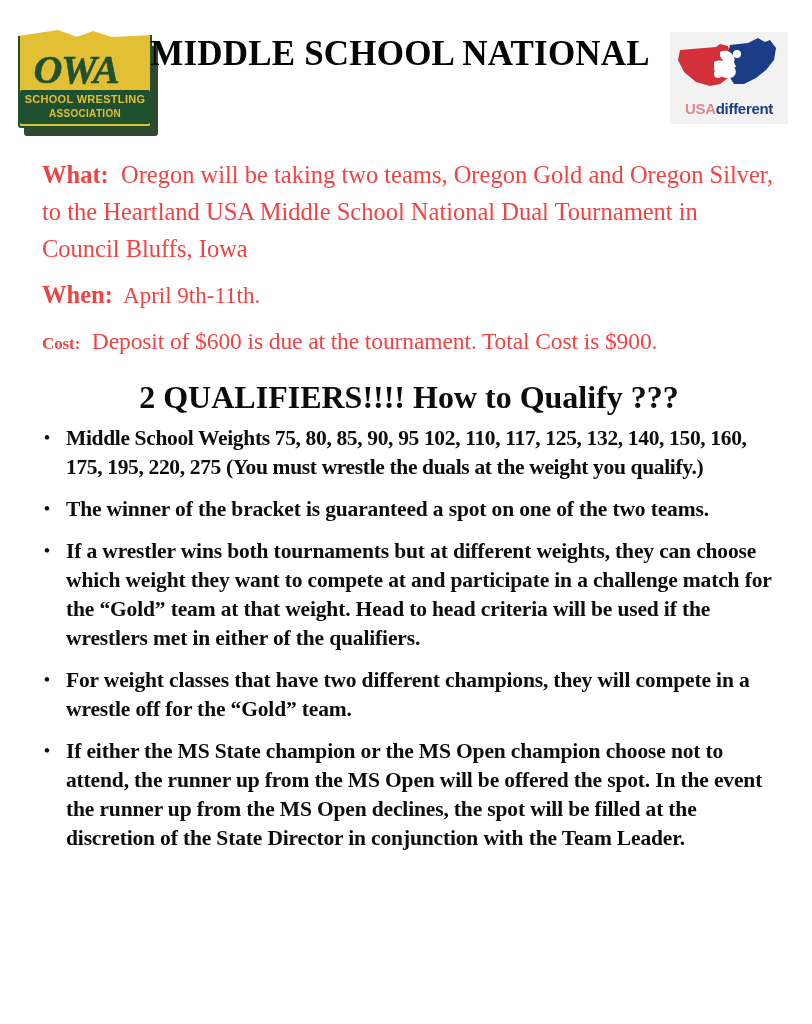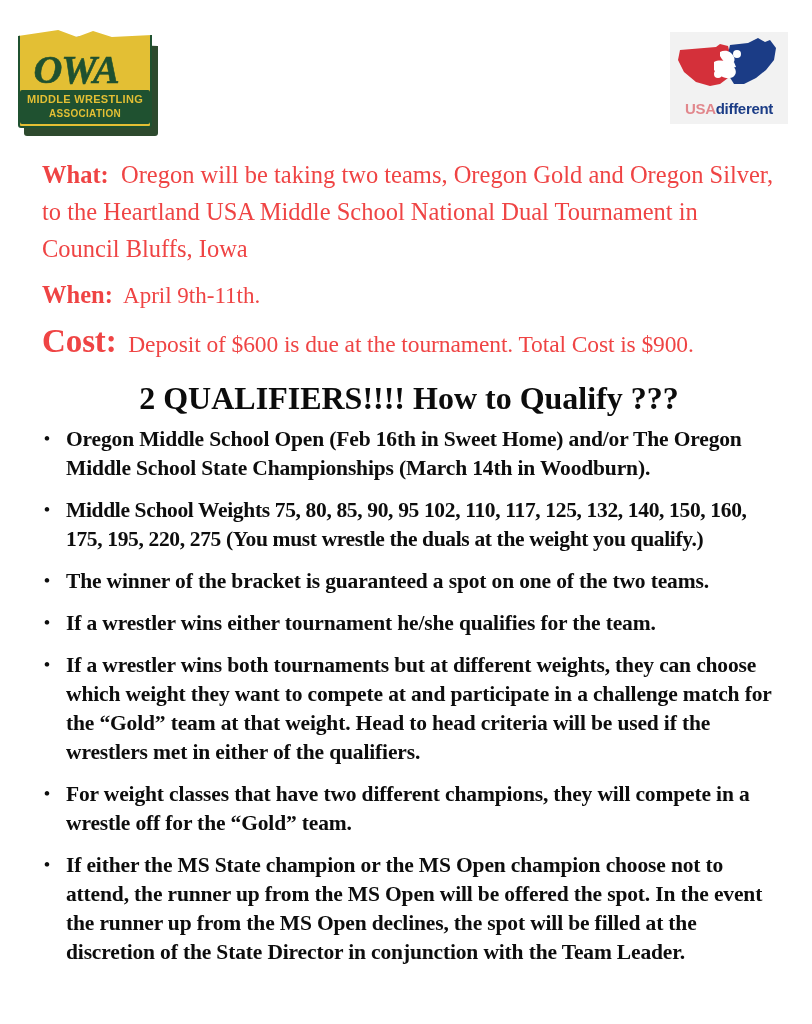--- a/index.html
+++ b/index.html
@@ -151,21 +151,21 @@
     padding: 0 36px 0 42px;
     font-size: 24.5px;
     line-height: 37px;
     color: #ef4444;
   }
   .para .lead { font-weight: bold; }
   .para.what   { padding-top: 6px; }
   .para.when   { padding-top: 9px; font-size: 23px; }
   .para.when .lead { font-size: 24.5px; }
   .para.cost   { padding-top: 9px; font-size: 23.5px; letter-spacing: -0.1px; }
-  .para.cost .lead { font-size: 33px; }
+  .para.cost .lead { font-size: 17px; }
   .para.cost2  { font-size: 23.5px; letter-spacing: -0.15px; }
 
   .qual-heading {
     margin: 20px 0 4px 0;
     padding: 0 36px 0 42px;
     text-align: center;
     font-weight: bold;
     font-size: 32px;
     line-height: 30px;
     color: #0c0c0c;
@@ -203,26 +203,27 @@
 
 <div class="page">
 
   <div class="header">
 
     <div class="owa-logo">
       <div class="owa-shadow"></div>
       <div class="owa-state"></div>
       <div class="owa-big">OWA</div>
       <div class="owa-band">
-        <div class="owa-band-l1">MIDDLE WRESTLING</div>
+        <div class="owa-band-l1">SCHOOL WRESTLING</div>
         <div class="owa-band-l2">ASSOCIATION</div>
       </div>
     </div>
 
     <div class="title-block">
+      <div class="title-line">MIDDLE SCHOOL NATIONAL</div>
     </div>
 
     <div class="usaw-logo">
       <svg class="usaw-svg" viewBox="0 0 118 70">
 
         <path d="M10 18 L46 15 L50 12 L58 14 L60 22 L56 34 L58 46 L50 52 L40 54 L26 50 L14 40 L8 28 Z" fill="#d4303a"></path>
 
         <path d="M60 13 L78 11 L88 6 L95 10 L100 8 L106 16 L104 28 L96 38 L86 46 L74 52 L64 52 L59 44 L62 32 L58 22 Z" fill="#1b3c86"></path>
 
         <path d="M50 20 C56 17 62 20 64 25 C66 30 62 33 58 32 C54 31 52 27 50 24 Z" fill="#ffffff"></path>
@@ -241,24 +242,22 @@
     <p class="para what"><span class="lead">What:</span>&nbsp; <span>Oregon will be taking two teams, Oregon Gold and Oregon Silver, to the Heartland USA Middle School National Dual Tournament in Council Bluffs, Iowa</span></p>
 
     <p class="para when"><span class="lead">When:</span>&nbsp; <span>April 9th-11th.</span></p>
 
     <p class="para cost"><span class="lead">Cost:</span>&nbsp; <span>Deposit of $600 is due at the tournament.  Total Cost is $900.</span></p>
 
 
     <div class="qual-heading">2 QUALIFIERS!!!!  How to Qualify ???</div>
 
     <ul class="bullets">
-      <li>Oregon Middle School Open (Feb 16th in Sweet Home) and/or The Oregon Middle School State Championships (March 14th in Woodburn).</li>
       <li class="tight">Middle School Weights 75, 80, 85, 90, 95 102, 110, 117, 125, 132, 140, 150, 160, 175, 195, 220, 275  (You must wrestle the duals at the weight you qualify.)</li>
       <li>The winner of the bracket is guaranteed a spot on one of the two teams.</li>
-      <li>If a wrestler wins either tournament he/she qualifies for the team.</li>
       <li>If a wrestler wins both tournaments but at different weights, they can choose which weight they want to compete at and participate in a challenge match for the “Gold” team at that weight.  Head to head criteria will be used if the wrestlers met in either of the qualifiers.</li>
       <li>For weight classes that have two different champions, they will compete in a wrestle off for the “Gold” team.</li>
       <li>If either the MS State champion or the MS Open champion choose not to attend, the runner up from the MS Open will be offered the spot.   In the event the runner up from the MS Open declines, the spot will be filled at the discretion of the State Director in conjunction with the Team Leader.</li>
     </ul>
 
   </div>
 
 </div>
 
 </body></html>

